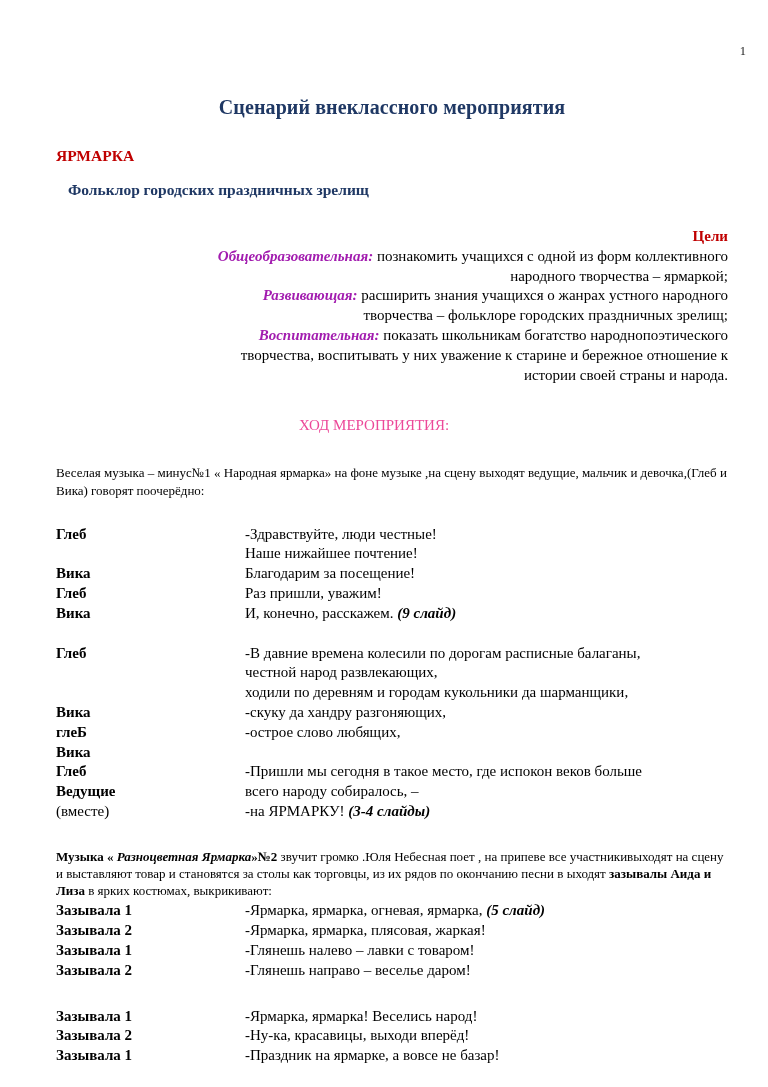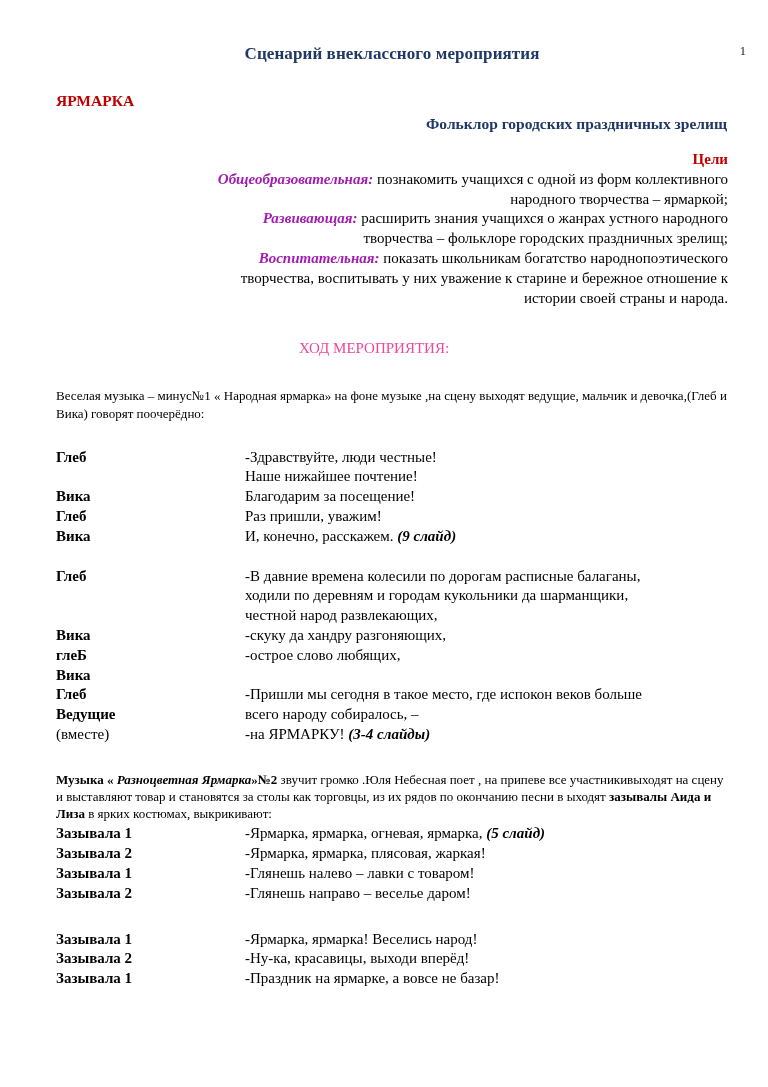--- a/index.html
+++ b/index.html
@@ -34,40 +34,40 @@
     right: 22px;
     font-size: 12.5px;
     color: #1a1a1a;
     font-family: "Liberation Serif", serif;
   }
 
   
   .doc-title {
     text-align: center;
     font-weight: bold;
-    font-size: 17px;
+    font-size: 20px;
     color: #1F3864;
     margin: 0;
-    padding-top: 44px;
+    padding-top: 96px;
     letter-spacing: .1px;
   }
   .title-fair {
     text-align: left;
     font-weight: bold;
     font-size: 15.5px;
     color: #C00000;
     margin: 0;
     padding-top: 28px;
   }
   .title-sub {
-    text-align: right;
+    text-align: left;
     font-weight: bold;
     font-size: 15.5px;
     color: #1F3864;
-    margin: 1px;
+    margin: 12px;
     padding-top: 4px;
   }
 
   
   .goals {
     margin: 0;
     padding-top: 16px;
     padding-left: 55px;
     font-size: 15px;
     line-height: 1.32;
@@ -186,25 +186,25 @@
           <span class="spk">Вика</span>
           <span class="txt"><span>И, конечно, расскажем. </span><span class="bi">(9 слайд)</span></span>
         </div>
 
       <div class="dline cont-gap">
           <span class="spk">Глеб</span>
           <span class="txt">-В  давние времена колесили по дорогам расписные балаганы,</span>
         </div>
       <div class="dline">
           <span class="spk"></span>
+          <span class="txt">честной народ развлекающих,</span>
+        </div>
+      <div class="dline">
+          <span class="spk"></span>
           <span class="txt">ходили по деревням и городам кукольники да шарманщики,</span>
-        </div>
-      <div class="dline">
-          <span class="spk"></span>
-          <span class="txt">честной народ развлекающих,</span>
         </div>
       <div class="dline">
           <span class="spk">Вика</span>
           <span class="txt">-скуку да хандру разгоняющих,</span>
         </div>
       <div class="dline">
           <span class="spk">глеБ</span>
           <span class="txt">-острое слово любящих,</span>
         </div>
       <div class="dline">

